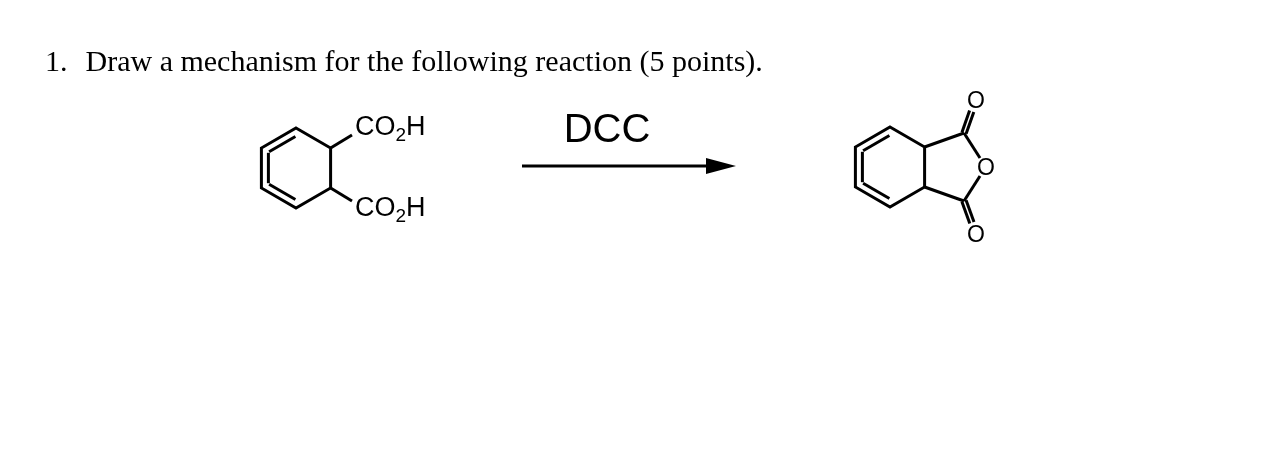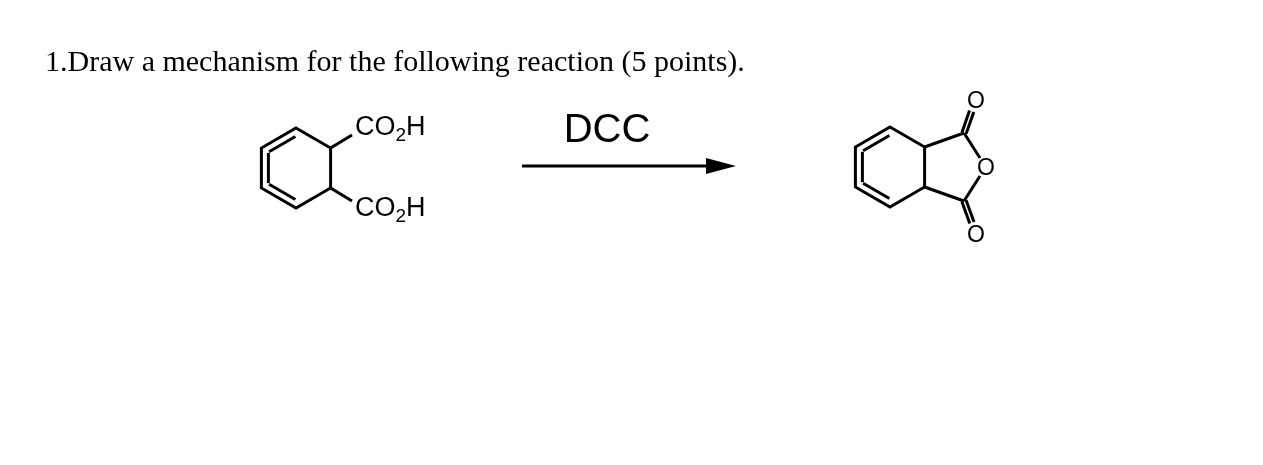--- a/index.html
+++ b/index.html
@@ -19,21 +19,21 @@
     position: absolute;
     left: 45px;
     top: 44px;
     display: flex;
     align-items: baseline;
     font-size: 30px;
     color: #000000;
     white-space: nowrap;
   }
   .question-line .q-number { }
-  .question-line .q-text { }
+  .question-line .q-text { margin-left: 18px; }
   svg.scheme {
     position: absolute;
     left: 0;
     top: 0;
   }
   svg.scheme .bond {
     stroke: #000000;
     stroke-width: 3;
     fill: none;
   }

